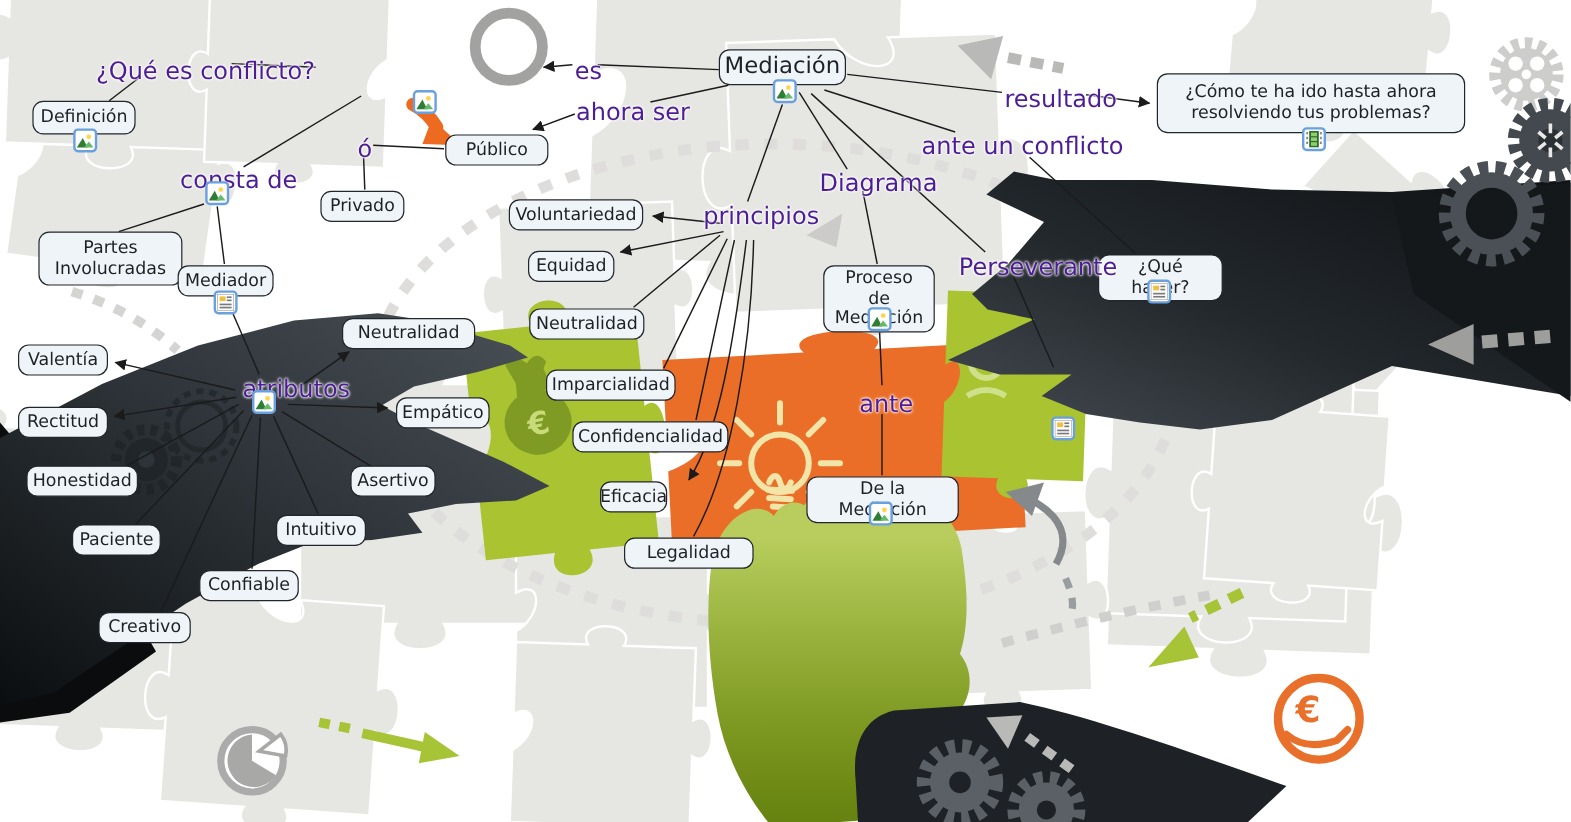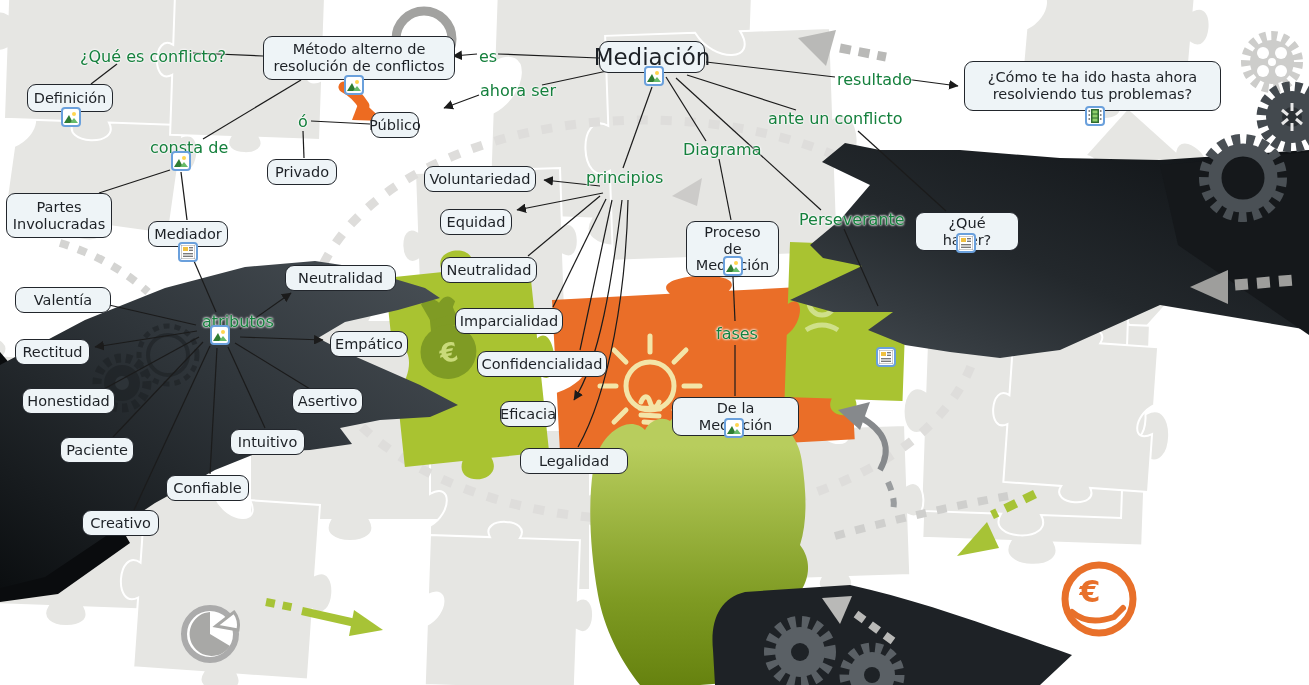--- a/index.html
+++ b/index.html
@@ -2,22 +2,22 @@
 <html><head>
 <meta charset="utf-8">
 <style>
   html,body{margin:0;padding:0;background:#fff;}
   .stage{position:relative;width:1309px;height:685px;background:#ffffff;overflow:hidden;
          font-family:"DejaVu Sans","Liberation Sans",sans-serif;}
   svg.layer{position:absolute;left:0;top:0;}
   .node{position:absolute;box-sizing:border-box;background:#eef4f7;border:1.4px solid #22262c;
         border-radius:9px;color:#1d2126;font-size:14.5px;line-height:1.14;text-align:center;
         padding:2px 6px;display:flex;align-items:center;justify-content:center;}
-  .node.big{font-size:23px;text-align:right;}
-  .llabel{position:absolute;color:#15803d;font-size:16px;white-space:nowrap;
+  .node.big{font-size:19px;text-align:right;}
+  .llabel{position:absolute;color:#4c1d95;font-size:20px;white-space:nowrap;
           text-shadow:0 0 2px #fff,0 0 2px #fff,0 0 3px #fff;}
   .res{position:absolute;width:20px;height:20px;background:#fff;border:2px solid #6aa0dc;
        border-radius:4px;box-sizing:border-box;display:flex;align-items:center;justify-content:center;}
   .res svg{display:block;}
 </style>
 </head>
 <body>
 
 <div class="stage">
 
@@ -238,36 +238,33 @@
     <line x1="228" y1="347" x2="265" y2="428"></line>
     <line x1="235" y1="343" x2="310" y2="389"></line>
     <line x1="240" y1="337" x2="323" y2="340" marker-end="url(#ah)"></line>
     <line x1="240" y1="329" x2="291" y2="293" marker-end="url(#ah)"></line>
   </g>
 </svg>
 
 <div class="node big" style="left:599px;top:41px;width:106px;min-height:30px">
       <span>Mediación</span>
     </div>
-<div class="node" style="left:263px;top:36px;width:192px;min-height:44px;font-size:14.5px">
-      <span>Método alterno de resolución de conflictos</span>
-    </div>
 <div class="node" style="left:27px;top:84px;width:86px;min-height:28px">
       <span>Definición</span>
     </div>
 <div class="node" style="left:964px;top:61px;width:257px;min-height:50px">
       <span>¿Cómo te ha ido hasta ahora resolviendo tus problemas?</span>
     </div>
-<div class="node" style="left:371px;top:112px;width:48px;min-height:26px">
+<div class="node" style="left:371px;top:112px;width:86px;min-height:26px">
       <span>Público</span>
     </div>
 <div class="node" style="left:267px;top:159px;width:70px;min-height:26px">
       <span>Privado</span>
     </div>
-<div class="node" style="left:6px;top:193px;width:106px;min-height:45px">
+<div class="node" style="left:32px;top:193px;width:120px;min-height:45px">
       <span>Partes Involucradas</span>
     </div>
 <div class="node" style="left:148px;top:221px;width:80px;min-height:26px">
       <span>Mediador</span>
     </div>
 <div class="node" style="left:915px;top:212px;width:104px;min-height:26px">
       <span>¿Qué hacer?</span>
     </div>
 <div class="node" style="left:424px;top:166px;width:112px;min-height:26px">
       <span>Voluntariedad</span>
@@ -277,21 +274,21 @@
     </div>
 <div class="node" style="left:441px;top:257px;width:96px;min-height:26px">
       <span>Neutralidad</span>
     </div>
 <div class="node" style="left:686px;top:221px;width:93px;min-height:43px">
       <span>Proceso de Mediación</span>
     </div>
 <div class="node" style="left:285px;top:265px;width:111px;min-height:26px">
       <span>Neutralidad</span>
     </div>
-<div class="node" style="left:15px;top:287px;width:96px;min-height:26px">
+<div class="node" style="left:15px;top:287px;width:75px;min-height:26px">
       <span>Valentía</span>
     </div>
 <div class="node" style="left:330px;top:331px;width:78px;min-height:26px">
       <span>Empático</span>
     </div>
 <div class="node" style="left:455px;top:308px;width:108px;min-height:26px">
       <span>Imparcialidad</span>
     </div>
 <div class="node" style="left:15px;top:339px;width:75px;min-height:26px">
       <span>Rectitud</span>
@@ -330,21 +327,21 @@
 <div class="llabel" style="left:80px;top:47px">¿Qué es conflicto?</div>
 <div class="llabel" style="left:479px;top:47px">es</div>
 <div class="llabel" style="left:480px;top:81px">ahora ser</div>
 <div class="llabel" style="left:298px;top:112px">ó</div>
 <div class="llabel" style="left:150px;top:138px">consta de</div>
 <div class="llabel" style="left:768px;top:109px">ante un conflicto</div>
 <div class="llabel" style="left:683px;top:140px">Diagrama</div>
 <div class="llabel" style="left:586px;top:168px">principios</div>
 <div class="llabel" style="left:799px;top:210px">Perseverante</div>
 <div class="llabel" style="left:202px;top:312px">atributos</div>
-<div class="llabel" style="left:716px;top:324px">fases</div>
+<div class="llabel" style="left:716px;top:324px">ante</div>
 <div class="llabel" style="left:837px;top:70px">resultado</div>
 
 <span class="res" style="left:61px;top:107px">
   <svg width="14" height="14" viewBox="0 0 14 14">
         <rect width="14" height="14" fill="#fff"></rect>
         <circle cx="10" cy="4" r="2" fill="#ffd54f"></circle>
         <polygon points="0,13 5,5 9,13" fill="#2e7d32"></polygon>
         <polygon points="6,13 10,8 14,13" fill="#66bb6a"></polygon>
       </svg>
     </span>

